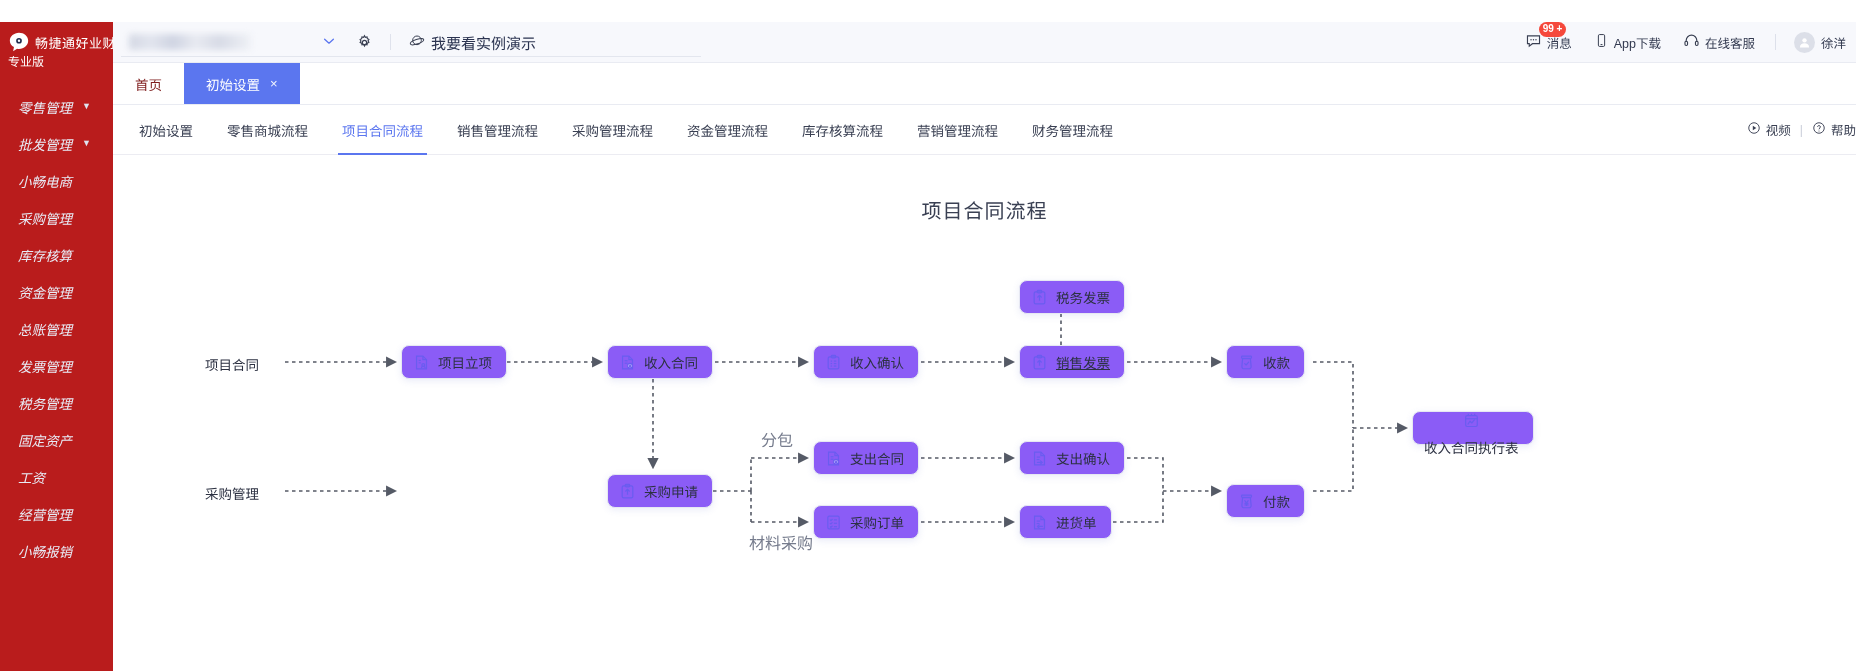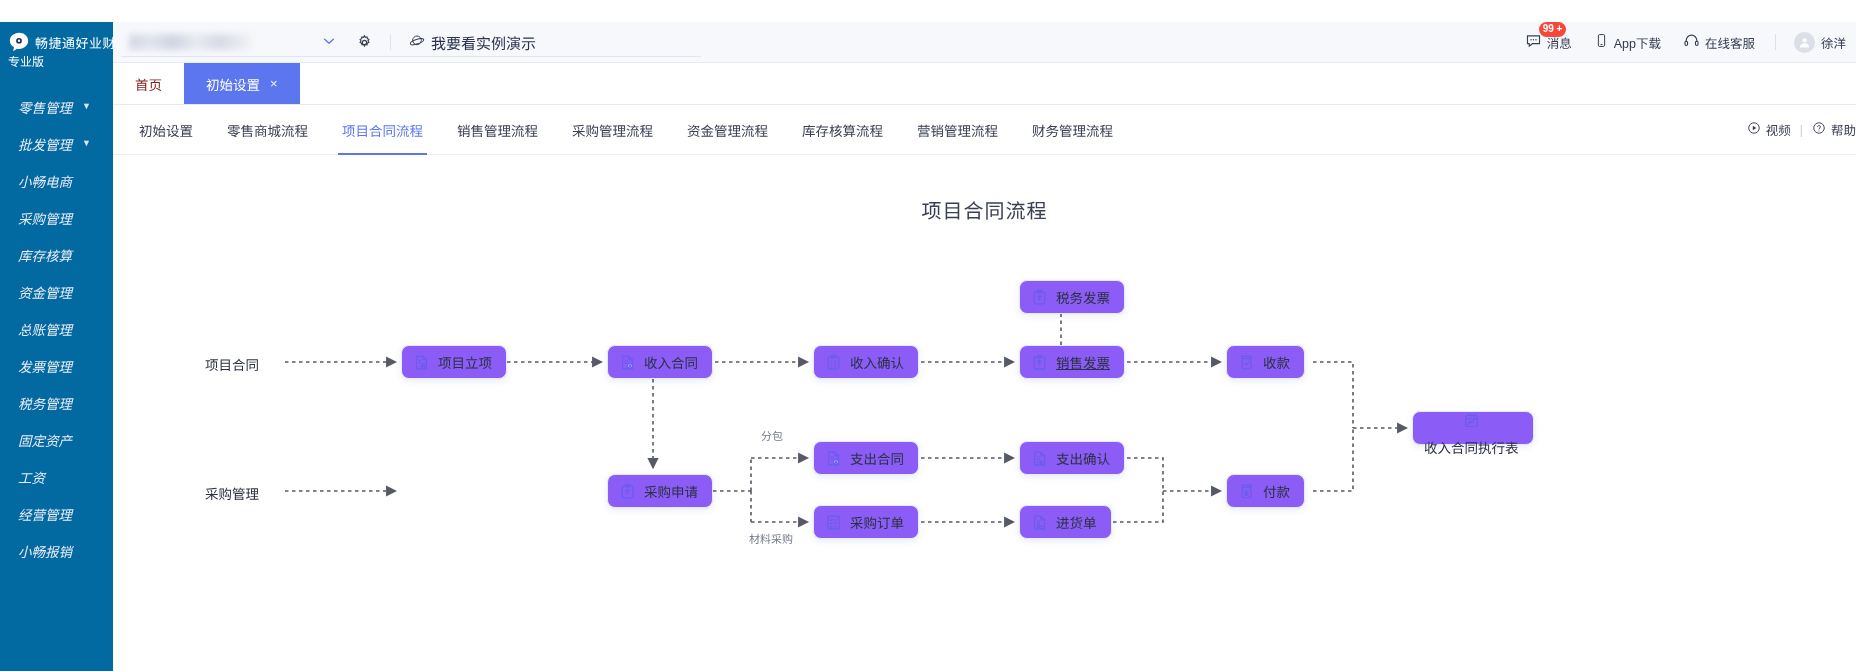--- a/index.html
+++ b/index.html
@@ -7,21 +7,21 @@
   html, body {
     width: 1856px; height: 671px;
     font-family: "Liberation Sans", "DejaVu Sans", sans-serif;
     background: #ffffff; overflow: hidden;
   }
   .app { position: relative; width: 1856px; height: 671px; background:#fff; }
 
   
   .sidebar {
     position: absolute; left: 0; top: 22px; width: 113px; height: 649px;
-    background: #0369a1; color: #fff; overflow: hidden;
+    background: #b91c1c; color: #fff; overflow: hidden;
   }
   .logo-wrap { position: relative; height: 58px; padding: 9px 0 0 8px; }
   .logo-row { display: flex; align-items: center; gap: 5px; }
   .logo-mark {
     width: 22px; height: 22px; flex: none; display:flex; align-items:center; justify-content:center;
   }
   .logo-text {
     font-size: 13px; color: #ffffff; letter-spacing: .5px; white-space: nowrap;
     font-family: "DejaVu Sans","Liberation Sans",sans-serif;
   }
@@ -121,21 +121,21 @@
     height:34px; padding:0 14px 0 11px; background:#8b5cf6;
     border:1px solid #e6e8f2; border-radius:8px;
     box-shadow: 0 2px 7px rgba(90,110,200,.13);
     font-size:13.5px; color:#2c3142; white-space:nowrap; cursor:pointer;
   }
   .node .ico { width:17px; height:17px; flex:none; display:flex; align-items:center; justify-content:center; }
   .lane-label {
     position:absolute; font-size:13.5px; color:#2c3142; white-space:nowrap;
   }
   .edge-label {
-    position:absolute; font-size:11px; color:#767c8d; white-space:nowrap;
+    position:absolute; font-size:16px; color:#767c8d; white-space:nowrap;
   }
 </style>
 </head>
 <body>
 
 <div class="app">
 
   <aside class="sidebar">
     <div class="logo-wrap">
       <div class="logo-row">
@@ -555,21 +555,21 @@
           <path d="M5 3h9l5 5v13H5z"></path>
             <path d="M14 3v5h5"></path>
           <line x1="8" y1="10" x2="13" y2="10"></line>
             <line x1="8" y1="13.5" x2="12" y2="13.5"></line>
           <path d="M16 17.6H9m2.5-2.2L9 17.6l2.5 2.2" stroke-linecap="round" stroke-linejoin="round"></path>
         </svg>
       </span>
       <span>进货单</span>
     </div>
 
-    <div class="node" style="left:1113px; top:319px;">
+    <div class="node" style="left:1113px; top:329px;">
       <span class="ico">
         <svg width="17" height="17" viewBox="0 0 24 24" fill="none" stroke="#6a5cf0" stroke-width="1.7">
           <rect x="5" y="3" width="14" height="3" rx="1"></rect>
           <path d="M6.5 6.5h11l1 11a3 3 0 01-3 3.3H8.5a3 3 0 01-3-3.3z"></path>
           <path d="M9.6 10.8L12 14l2.4-3.2M9.8 14.6h4.4M9.8 16.8h4.4M12 14v3.6" stroke-linecap="round"></path>
         </svg>
       </span>
       <span>付款</span>
     </div>
   </main>

